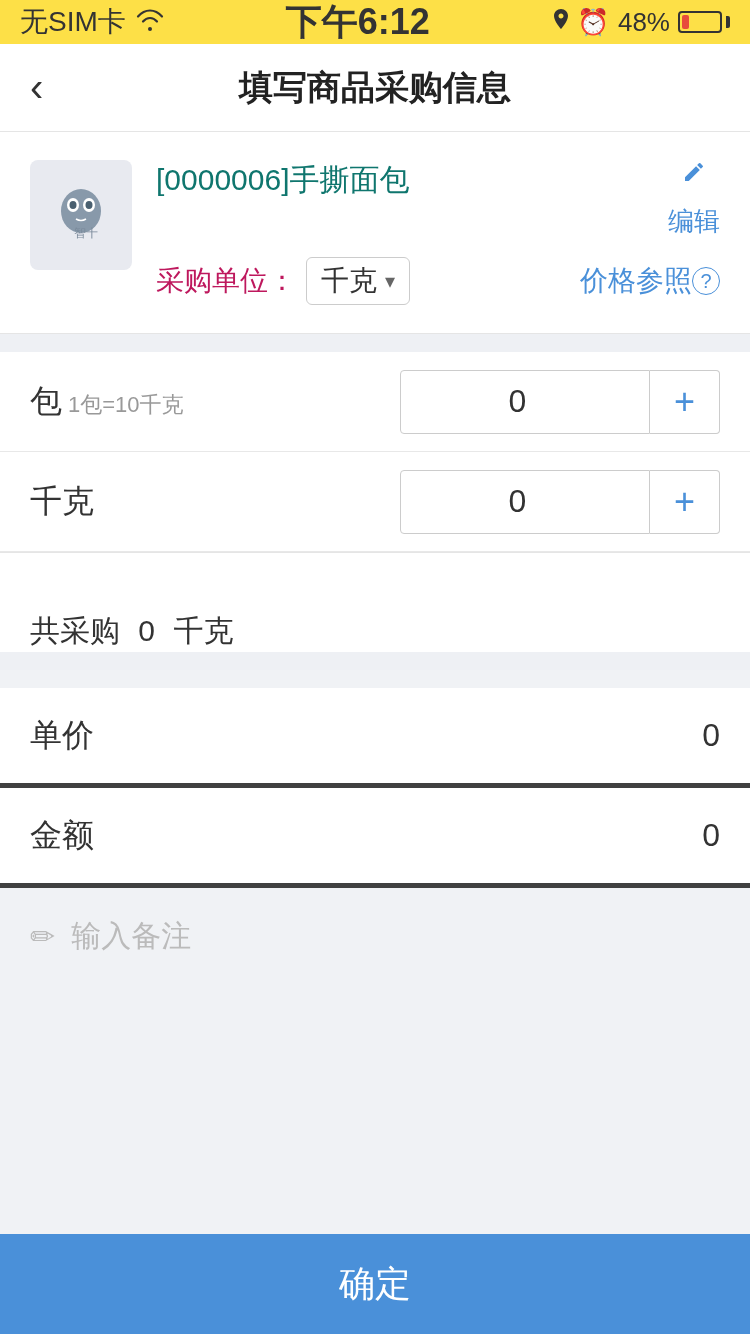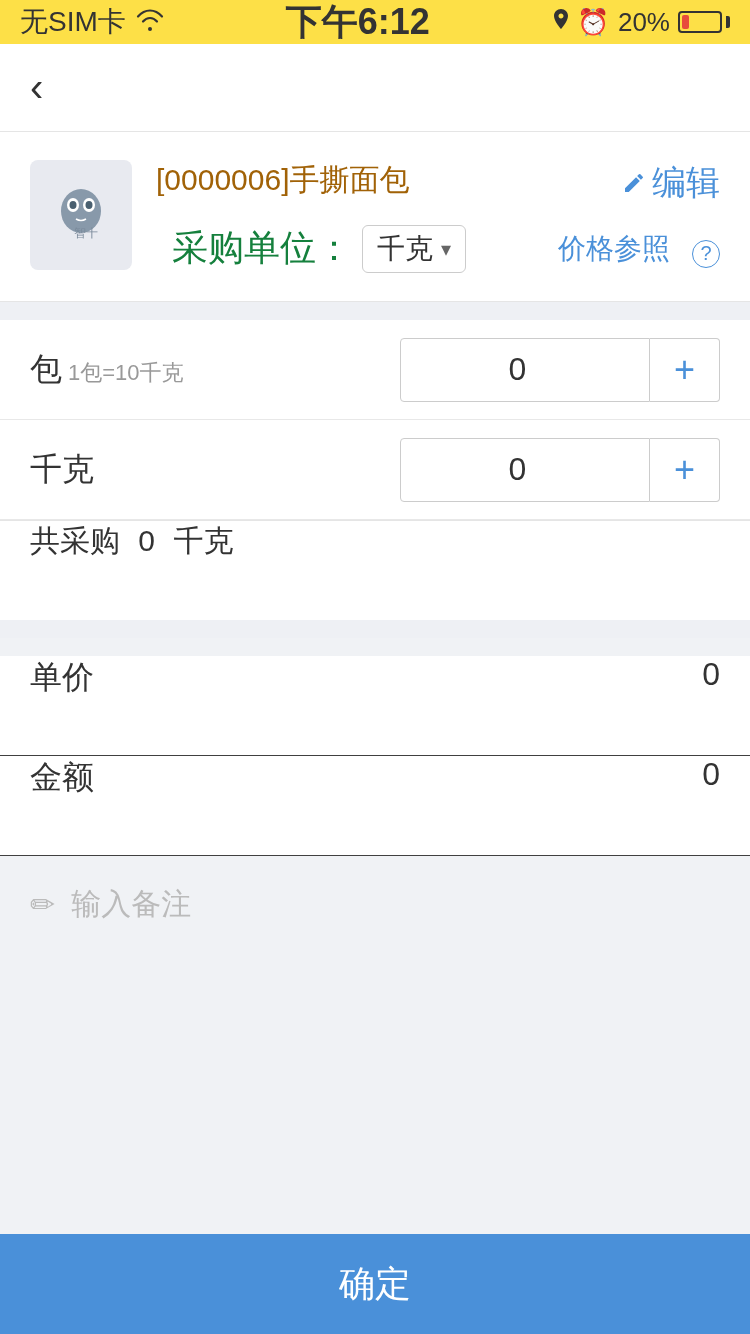--- a/index.html
+++ b/index.html
@@ -93,57 +93,57 @@
     }
     .product-name-row {
       display: flex;
       align-items: flex-start;
       justify-content: space-between;
       margin-bottom: 18px;
     }
     .product-name {
       font-size: 30px;
       font-weight: 500;
-      color: #a16207;
+      color: #0f766e;
     }
     .edit-link {
-      font-size: 34px;
+      font-size: 26px;
       color: #4a90d9;
       display: flex;
       align-items: center;
-      gap: 6px;
+      gap: 20px;
       white-space: nowrap;
+      flex-direction: column;
     }
     .purchase-unit-row {
       display: flex;
       align-items: center;
       justify-content: space-between;
     }
     .purchase-unit-label {
-      font-size: 36px;
-      color: #15803d;
-      margin-left: 16px;
+      font-size: 28px;
+      color: #be185d;
     }
     .unit-select {
       display: flex;
       align-items: center;
       border: 1px solid #ccc;
       border-radius: 6px;
       padding: 4px 14px;
       font-size: 28px;
       color: #333;
       margin-left: 10px;
       gap: 8px;
     }
     .price-ref {
       font-size: 28px;
       color: #4a90d9;
       display: flex;
-      align-items: flex-end;
-      gap: 22px;
+      align-items: center;
+      gap: 0;
     }
 
     
     .section-divider {
       height: 18px;
       background: #eef0f4;
     }
 
     
     .input-section {
@@ -193,21 +193,21 @@
       align-items: center;
       justify-content: center;
       border-radius: 0 4px 4px 0;
       cursor: pointer;
     }
 
     
     .summary-row {
       background: #fff;
       display: flex;
-      align-items: flex-start;
+      align-items: flex-end;
       justify-content: space-between;
       padding: 0 30px;
       height: 100px;
       border-top: 1px solid #e5e5e5;
     }
     .summary-text {
       font-size: 30px;
       color: #333;
     }
     .batch-btn {
@@ -220,25 +220,25 @@
       cursor: pointer;
     }
 
     
     .info-section {
       background: #fff;
       margin-top: 18px;
     }
     .info-row {
       display: flex;
-      align-items: flex-start;
+      align-items: center;
       justify-content: space-between;
       padding: 0 30px;
       height: 100px;
-      border-bottom: 1px solid #404040;
+      border-bottom: 5px solid #404040;
     }
     .info-label {
       font-size: 32px;
       color: #333;
     }
     .info-value {
       font-size: 32px;
       color: #333;
     }
 
@@ -299,32 +299,33 @@
     </span>
   </div>
   <div class="status-center">下午6:12</div>
   <div class="status-right">
     <span>
       <svg width="18" height="22" viewBox="0 0 18 22">
           <path d="M9 0C5.1 0 2 3.1 2 7c0 5.2 7 13 7 13s7-7.8 7-13c0-3.9-3.1-7-7-7zm0 9.5C7.6 9.5 6.5 8.4 6.5 7S7.6 4.5 9 4.5 11.5 5.6 11.5 7 10.4 9.5 9 9.5z" fill="#333"></path>
         </svg>
     </span>
     <span>⏰</span>
-    <span>20%</span>
+    <span>48%</span>
     <span class="battery">
       <span class="battery-body">
           <span class="battery-fill"></span>
         </span>
       <span class="battery-tip"></span>
     </span>
   </div>
 </div>
 
 <div class="nav-bar">
   <span class="nav-back">‹</span>
+  <span class="nav-title">填写商品采购信息</span>
 </div>
 
 <div class="main-content">
 
   <div class="product-card">
     <div class="product-thumb">
       <span class="product-thumb-icon">
         
         <svg width="70" height="70" viewBox="0 0 70 70">
           <rect width="70" height="70" rx="8" fill="#e8eaf0"></rect>

